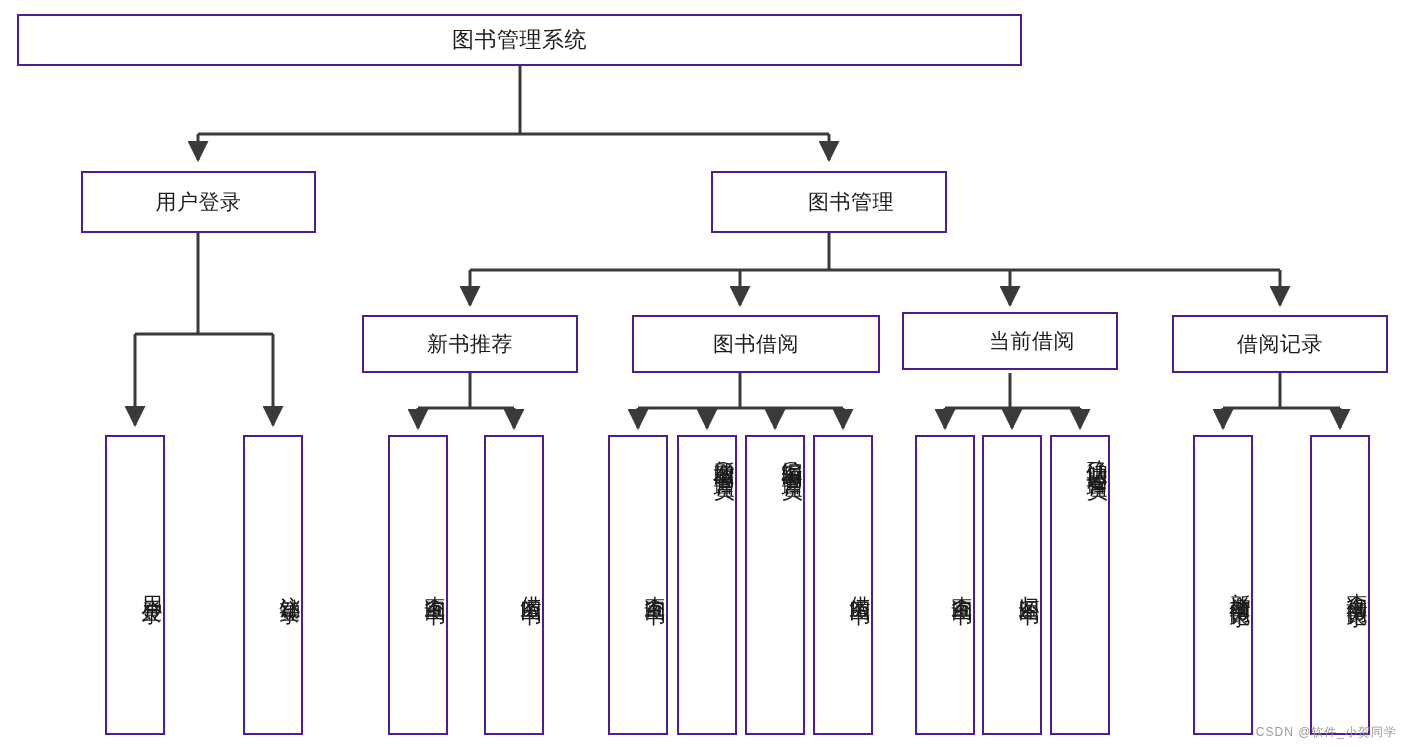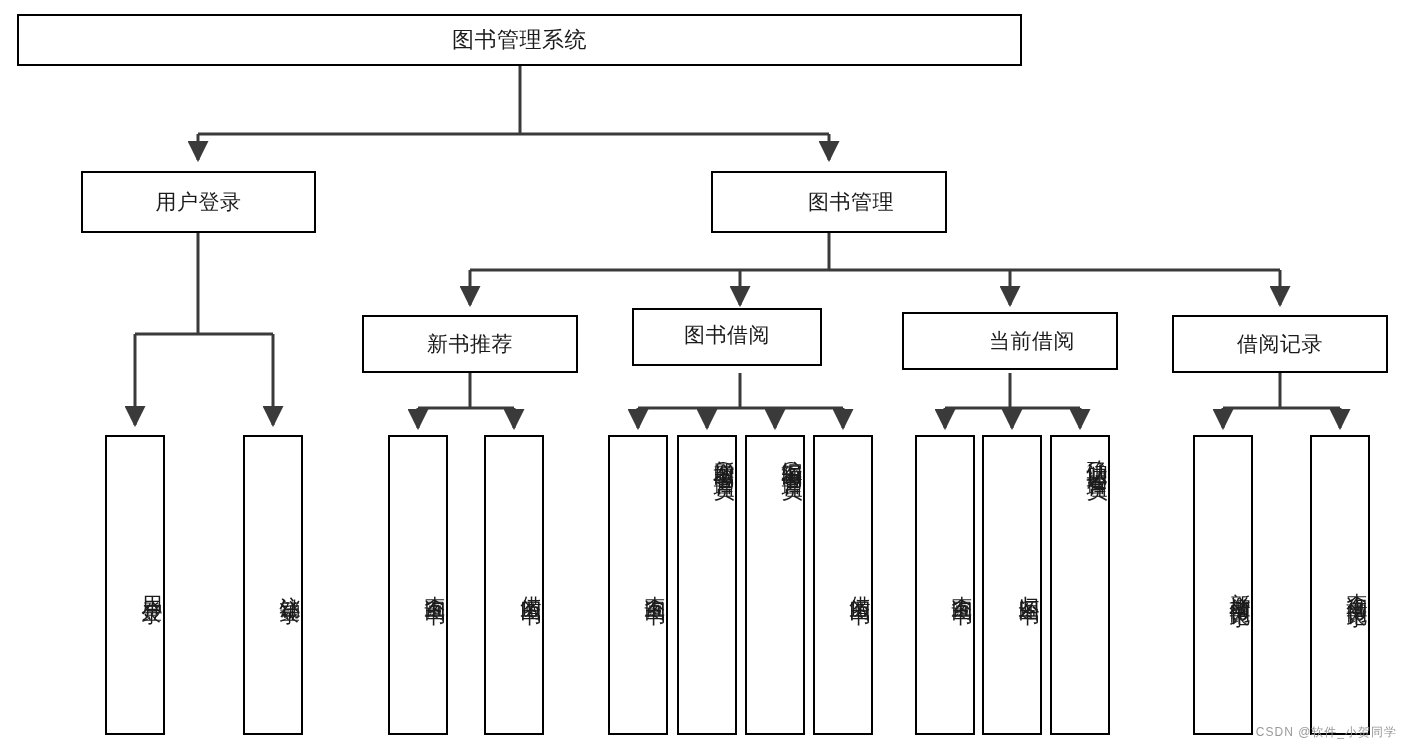--- a/index.html
+++ b/index.html
@@ -21,21 +21,21 @@
     position: absolute;
     left: 0;
     top: 0;
     width: 1405px;
     height: 747px;
     pointer-events: none;
   }
   .node {
     position: absolute;
     box-sizing: border-box;
-    border: 2px solid #000000;
+    border: 2px solid #4c1d95;
     background: #ffffff;
     display: flex;
     align-items: center;
     justify-content: center;
     color: #1b1b1b;
     font-size: 21px;
     line-height: 1.08;
     letter-spacing: 0.5px;
   }
   .node.root {
@@ -131,21 +131,21 @@
   <div class="node" style="left:81px; top:171px; width:235px; height:62px;">
     <span>用户登录</span>
   </div>
   <div class="node" style="left:711px; top:171px; width:236px; height:62px;padding-left:44px;">
     <span>图书管理</span>
   </div>
 
   <div class="node" style="left:362px; top:315px; width:216px; height:58px;text-align:center;">
     <span>新书推荐</span>
   </div>
-  <div class="node" style="left:632px; top:308px; width:190px; height:58px;font-family:Liberation Mono, monospace;">
+  <div class="node" style="left:632px; top:315px; width:248px; height:58px;">
     <span>图书借阅</span>
   </div>
   <div class="node" style="left:902px; top:312px; width:216px; height:58px;padding-left:44px;">
     <span>当前借阅</span>
   </div>
   <div class="node" style="left:1172px; top:315px; width:216px; height:58px;">
     <span>借阅记录</span>
   </div>
 
   <div class="node leaf" style="left:105px; top:435px; width:60px; height:300px;">

